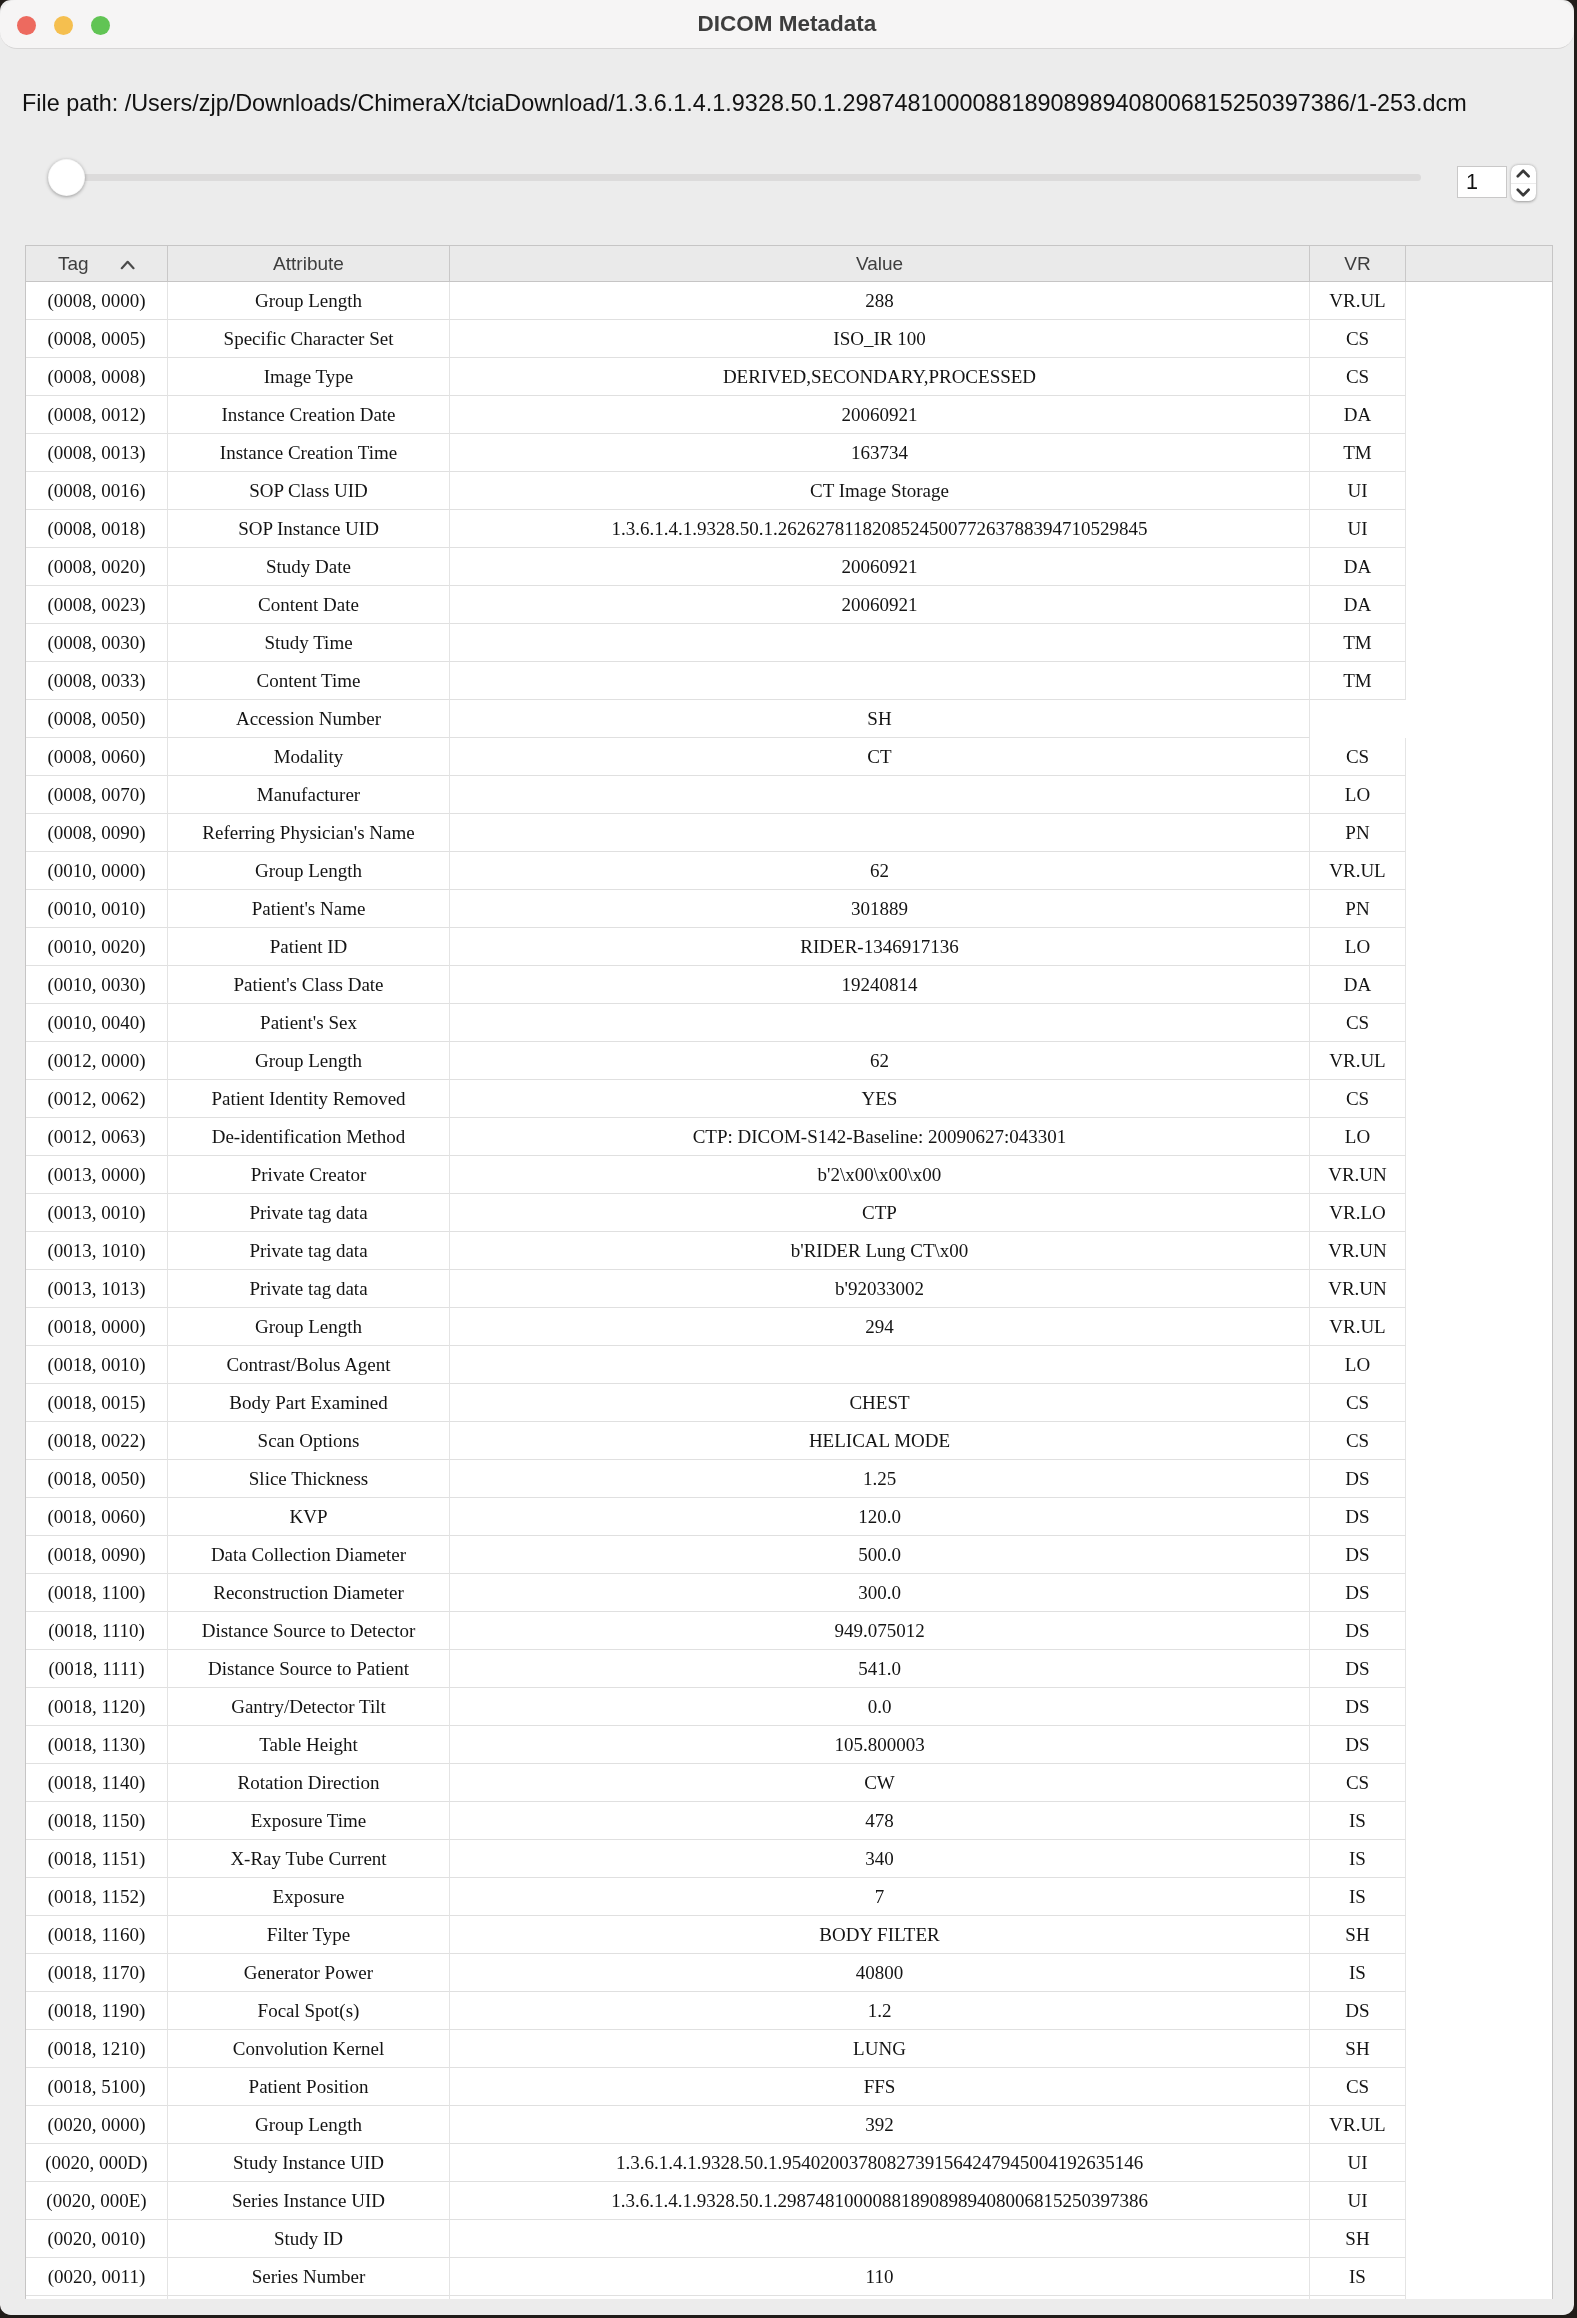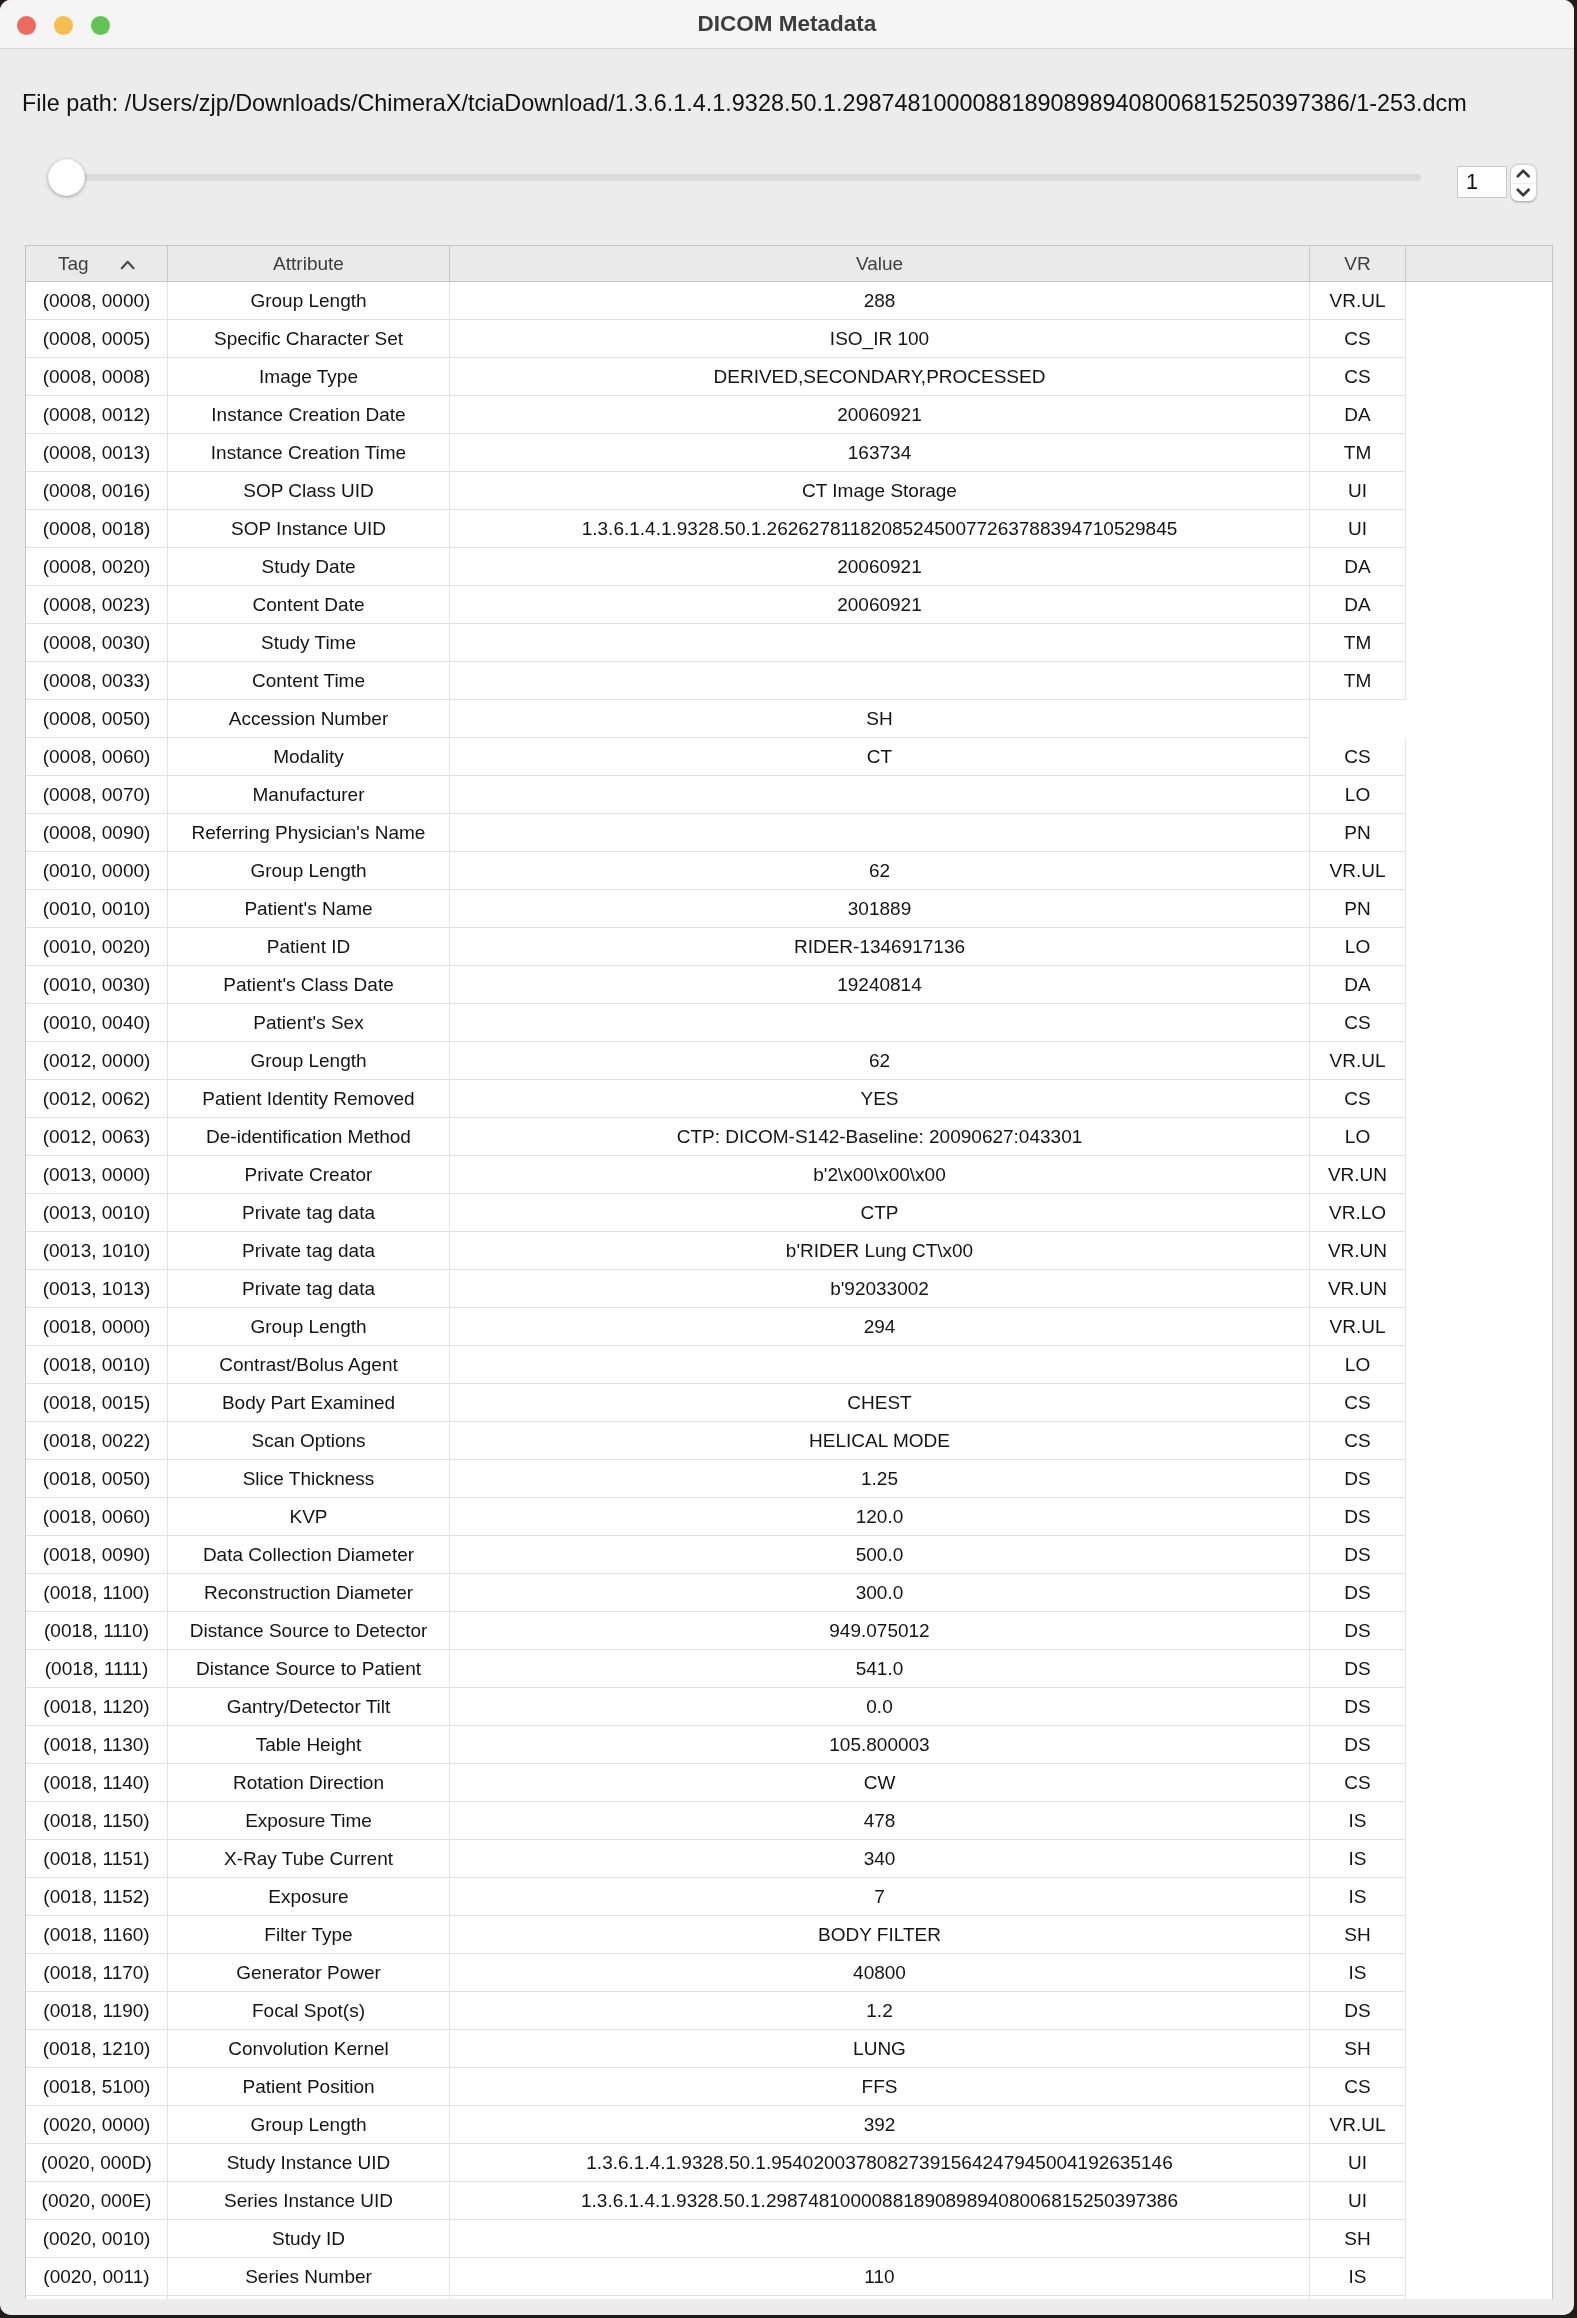--- a/index.html
+++ b/index.html
@@ -16,20 +16,21 @@
     background:#ececec;
     border-radius:10.8px;
     overflow:hidden;
   }
   
   .titlebar {
     position:relative;
     height:48px;
     background:#f6f5f5;
     border-bottom:0.9px solid #d7d6d6;
+    border-radius:17px;
   }
   .title {
     text-align:center;
     line-height:48px;
     font-size:22.5px;
     font-weight:bold;
     color:#3d3d3d;
   }
   .traffic { position:absolute; left:17px; top:16px; display:flex; gap:18px; }
   .light { width:19px; height:19px; border-radius:50%; display:block; }
@@ -96,21 +97,21 @@
     box-sizing:border-box;
   }
   .th {
     display:flex; align-items:center; justify-content:center;
     font-size:19px; color:#3e3e3e;
     border-right:0.9px solid #c9c8c8;
     overflow:hidden; white-space:nowrap;
   }
   .th.th-spacer { border-right:none; }
   .sort-caret { margin-left:31px; }
-  .tr { height:38px; }
+  .tr { height:38px;font-family:Liberation Serif, serif; }
   .td {
     display:flex; align-items:center; justify-content:center;
     height:38px; box-sizing:border-box;
     font-size:19px; color:#141414;
     border-right:0.9px solid #e4e4e4;
     border-bottom:0.9px solid #e0e0e0;
     overflow:hidden; white-space:nowrap;
   }
   .td.c-spacer { border-right:none; border-bottom:none; background:#ffffff; }
 </style>

